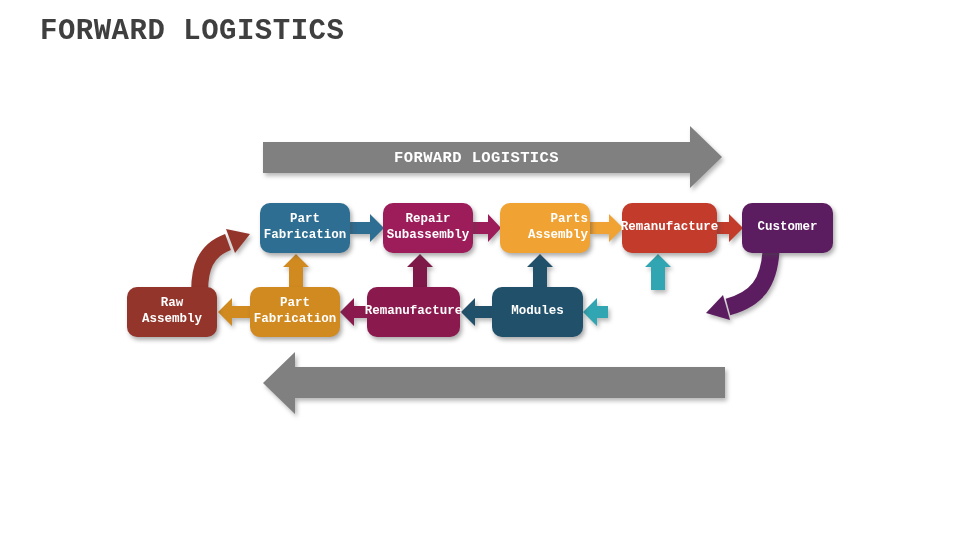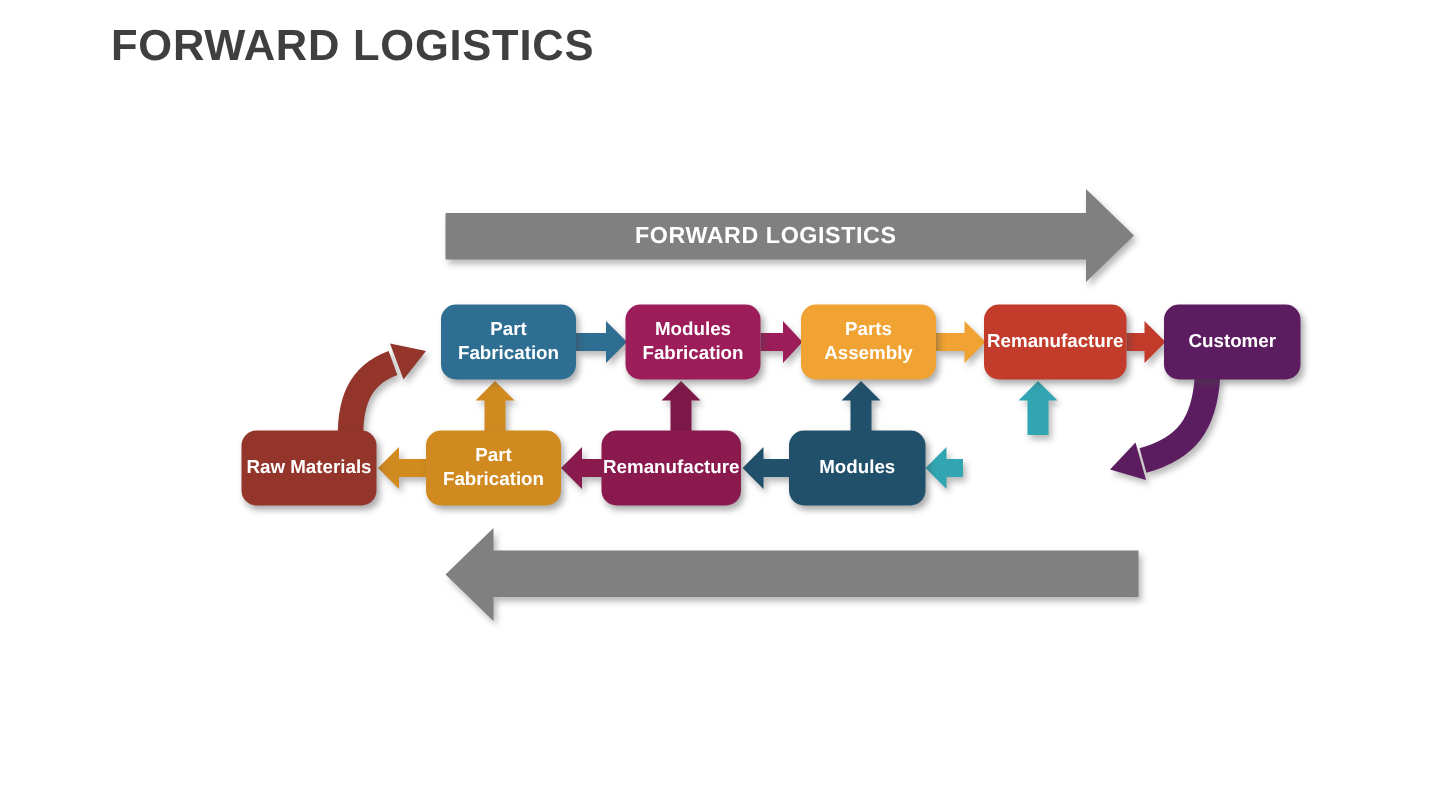--- a/index.html
+++ b/index.html
@@ -1,19 +1,18 @@
 <!DOCTYPE html>
 <html><head>
 <meta charset="utf-8">
 <style>
   html,body{margin:0;padding:0;background:#ffffff;}
   .stage{
     position:relative;width:852px;height:540px;background:#ffffff;overflow:hidden;
-    font-family:Liberation Sans, sans-serif;
-    margin-left:34px;
+    font-family:Liberation Mono, monospace;
   }
   .page-title{
     position:absolute;left:40px;top:16px;margin:0;
     font-size:29px;font-weight:700;color:#3F3F3F;letter-spacing:0.5px;line-height:1.1;
   }
   .connector-layer{
     position:absolute;left:0;top:0;width:960px;height:540px;z-index:1;
     filter:drop-shadow(2px 3px 2px rgba(0,0,0,0.28));
   }
   .banner-label{
@@ -64,34 +63,34 @@
     <path d="M 771 251 C 769 283, 757 299, 728 307" fill="none" stroke-width="17" stroke="#5C1D60"></path>
     <polygon points="706,313 730,320 723,295" fill="#5C1D60"></polygon>
   </svg>
 
   <div class="banner-label forward">FORWARD LOGISTICS</div>
 
   <div class="node" style="left: 260px; top: 203px; width: 90px; background-color: rgb(46, 110, 146);">
     <span>Part Fabrication</span>
   </div>
   <div class="node" style="left: 383px; top: 203px; width: 90px; background-color: rgb(156, 29, 89);">
-    <span>Modules Fabrication</span>
+    <span>Repair Subassembly</span>
   </div>
-  <div class="node" style="left: 500px; top: 203px; width: 90px; background-color: rgb(240, 162, 50);">
+  <div class="node" style="left: 500px; top: 203px; width: 90px; background-color: rgb(240, 162, 50); text-align: right;">
     <span>Parts Assembly</span>
   </div>
   <div class="node" style="left: 622px; top: 203px; width: 95px; background-color: rgb(194, 59, 43);">
     <span>Remanufacture</span>
   </div>
   <div class="node" style="left: 742px; top: 203px; width: 91px; background-color: rgb(92, 29, 96);">
     <span>Customer</span>
   </div>
 
   <div class="node" style="left: 127px; top: 287px; width: 90px; background-color: rgb(147, 53, 42);">
-    <span>Raw Materials</span>
+    <span>Raw Assembly</span>
   </div>
   <div class="node" style="left: 250px; top: 287px; width: 90px; background-color: rgb(209, 138, 32);">
     <span>Part Fabrication</span>
   </div>
   <div class="node" style="left: 367px; top: 287px; width: 93px; background-color: rgb(138, 26, 78);">
     <span>Remanufacture</span>
   </div>
   <div class="node" style="left: 492px; top: 287px; width: 91px; background-color: rgb(33, 80, 107);">
     <span>Modules</span>
   </div>

